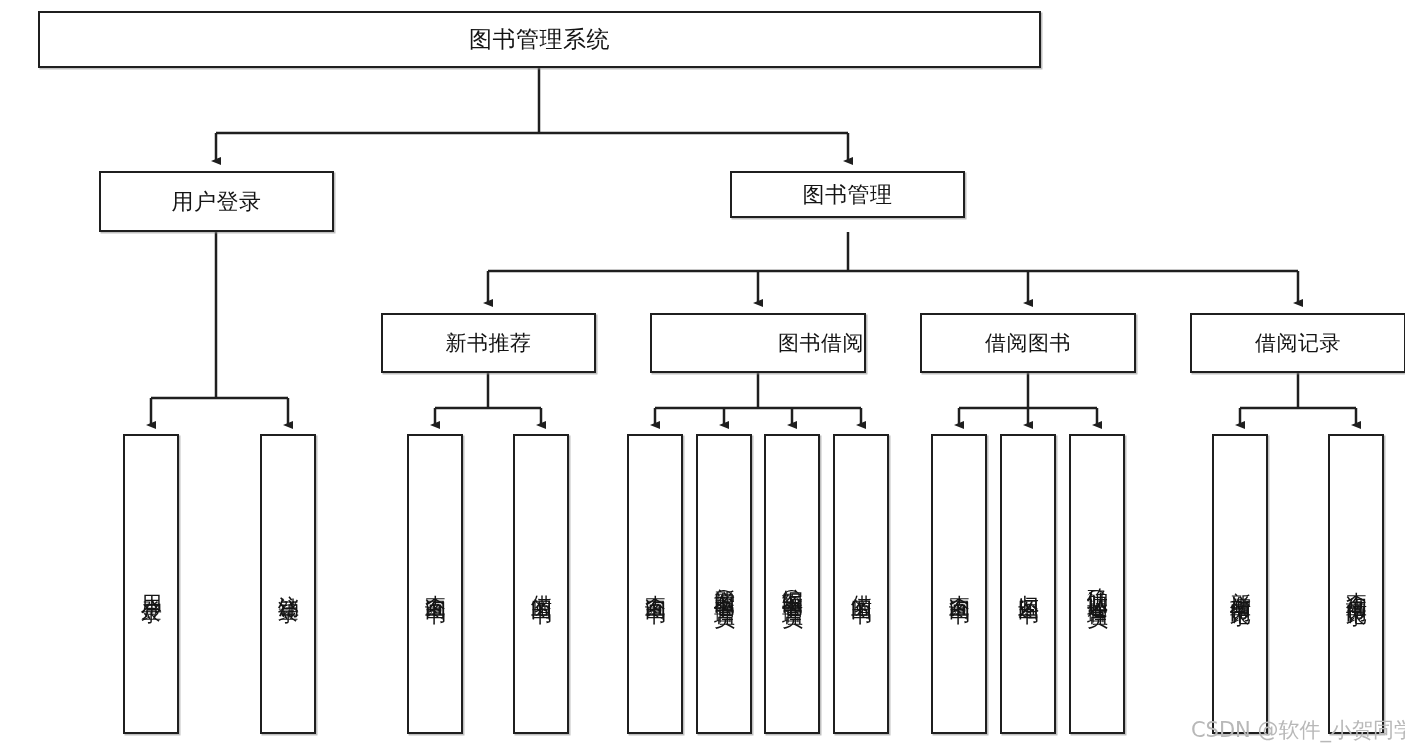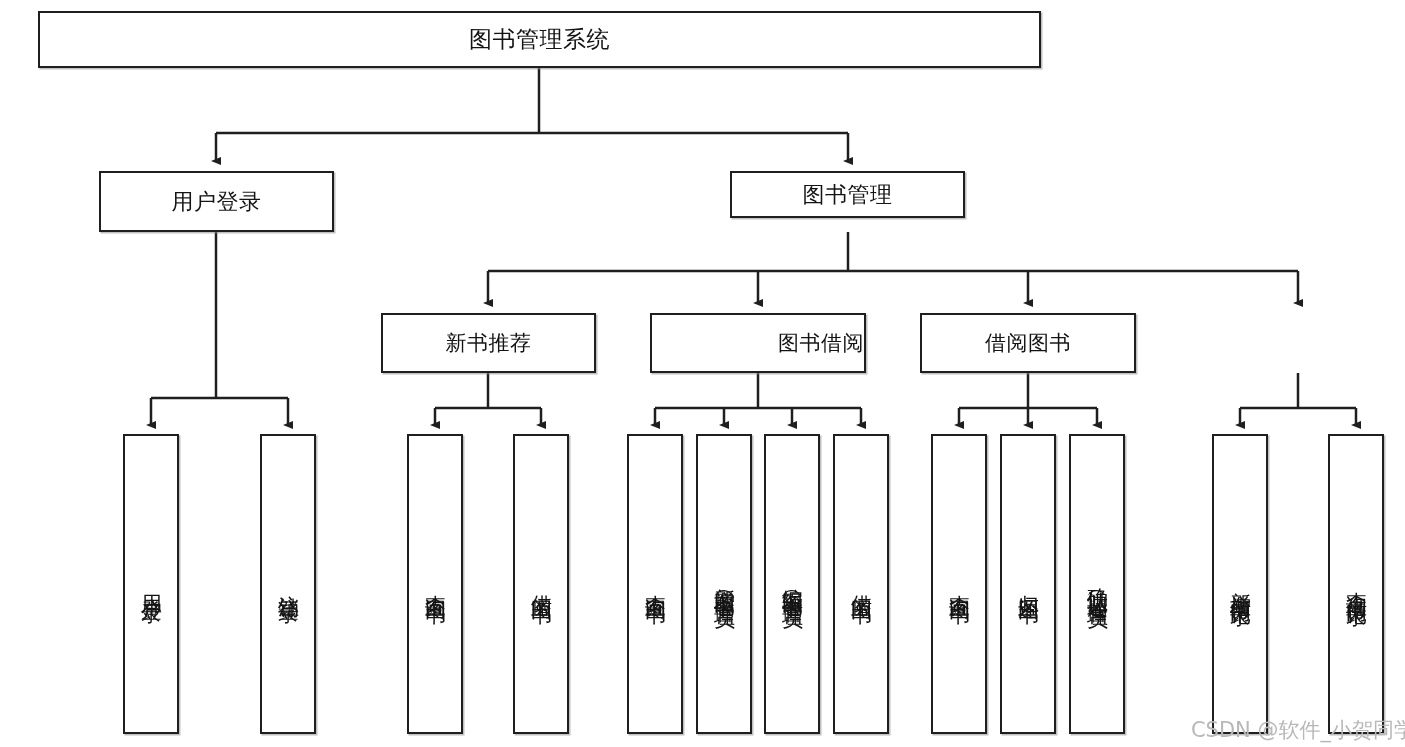--- a/index.html
+++ b/index.html
@@ -136,20 +136,23 @@
 
   <div class="node level3" style="left:363px; top:313px; width:215px; height:60px;">
     <span class="label">新书推荐</span>
   </div>
   <div class="node level3" style="left:632px; top:313px; width:216px; height:60px;justify-content:flex-end;">
     <span class="label">图书借阅</span>
   </div>
   <div class="node level3" style="left:902px; top:313px; width:216px; height:60px;">
     <span class="label">借阅图书</span>
   </div>
+  <div class="node level3" style="left:1172px; top:313px; width:216px; height:60px;">
+    <span class="label">借阅记录</span>
+  </div>
 
   <div class="node leaf" style="left:105px; top:434px; width:56px; height:300px;">
     <span class="label">用户登录</span>
   </div>
   <div class="node leaf" style="left:242px; top:434px; width:56px; height:300px;">
     <span class="label">注销登录</span>
   </div>
 
   <div class="node leaf" style="left:389px; top:434px; width:56px; height:300px;">
     <span class="label">查询图书</span>

